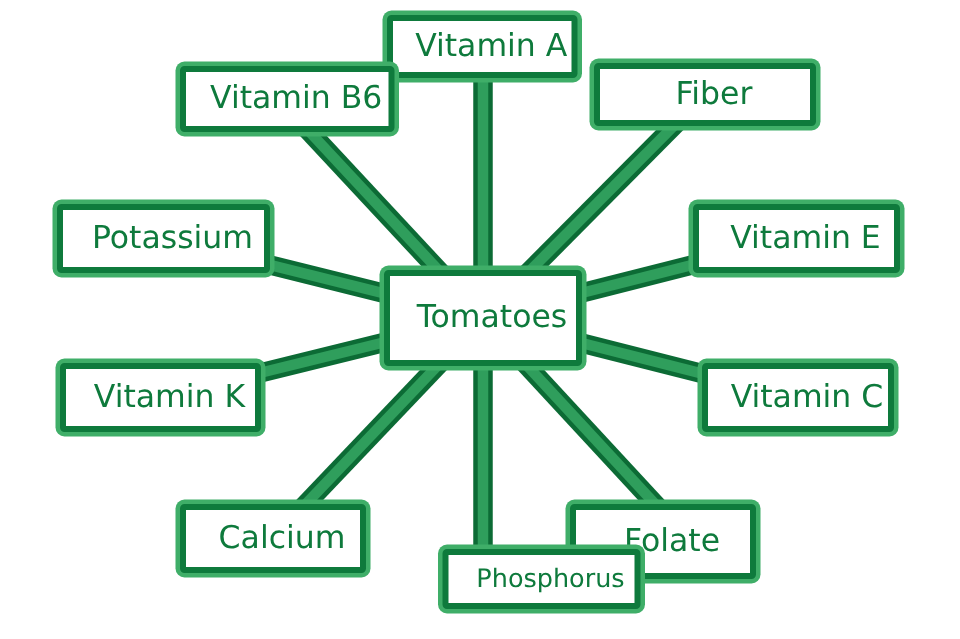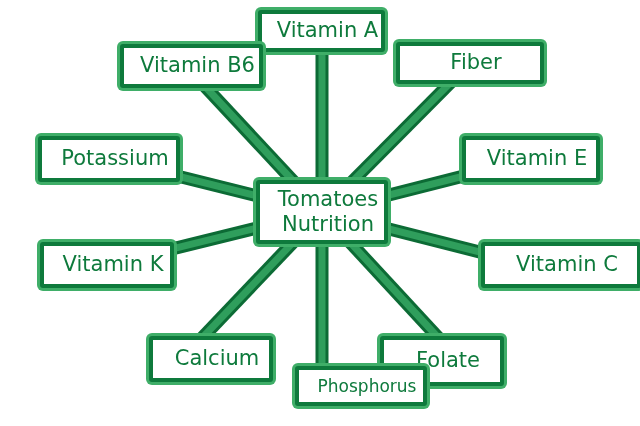--- a/index.html
+++ b/index.html
@@ -106,34 +106,33 @@
   </div>
 
   <div class="node" style="left:462px;top:136px;width:138px;height:46px;">
     <span>Vitamin E</span>
   </div>
 
   <div class="node" style="left:40px;top:242px;width:134px;height:46px;">
     <span>Vitamin K</span>
   </div>
 
-  <div class="node" style="left:481px;top:242px;width:160px;height:46px;">
+  <div class="node" style="left:468px;top:242px;width:128px;height:46px;">
     <span>Vitamin C</span>
   </div>
 
-  <div class="node" style="left:120px;top:336px;width:124px;height:46px;margin-left:29px;">
+  <div class="node" style="left:120px;top:336px;width:124px;height:46px;">
     <span>Calcium</span>
   </div>
 
   <div class="node" style="left:380px;top:336px;width:124px;height:50px;">
     <span>Folate</span>
   </div>
 
   <div class="node small" style="left:256px;top:366px;width:132px;height:40px;margin-left:39px;">
     <span>Phosphorus</span>
   </div>
 
   <div class="node center-node" style="left:256px;top:180px;width:132px;height:64px;">
     <span>Tomatoes</span>
-    <span>Nutrition</span>
   </div>
 
 </div>
 
 </body></html>

